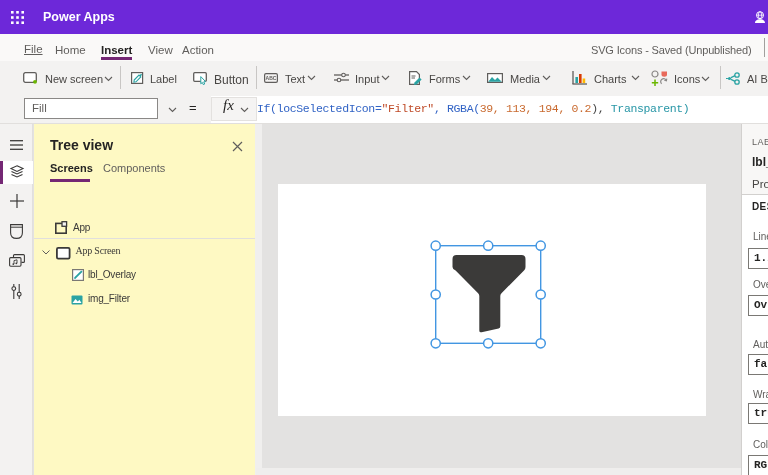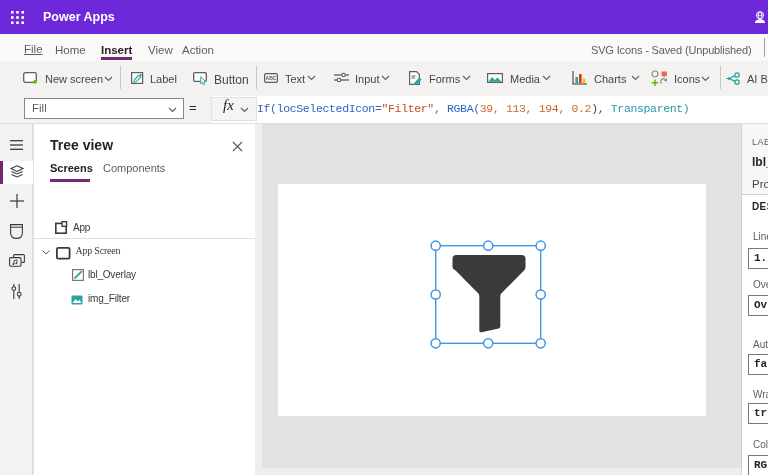--- a/index.html
+++ b/index.html
@@ -141,21 +141,21 @@
     <circle cx="3.5" cy="6.5" r="1.6" fill="#2aa3a3"></circle>
     <line x1="5" y1="5.6" x2="9" y2="3.6" stroke="#2aa3a3" stroke-width="1.2"></line>
     <line x1="5" y1="7.4" x2="9" y2="9.4" stroke="#2aa3a3" stroke-width="1.2"></line>
     <line x1="0" y1="6.5" x2="1.9" y2="6.5" stroke="#2aa3a3" stroke-width="1.2"></line>
   </svg>
   <div class="abs" style="left:747px;top:12px;font-size:11px;color:#484644;">AI Bu</div>
 </div>
 
 <div class="abs" style="left:0;top:96px;width:768px;height:27px;background:#fff;">
   <div class="abs" style="left:0;top:0;width:211px;height:27px;background:#f3f2f1;"></div>
-  <div class="abs" style="left:24px;top:2px;width:160px;height:21px;background:#fff;border:1px solid #8a8886;">
+  <div class="abs" style="left:24px;top:2px;width:134px;height:21px;background:#fff;border:1px solid #8a8886;">
     <div class="abs" style="left:7px;top:3px;font-size:11.5px;color:#605e5c;">Fill</div>
     <svg class="abs" style="left:143px;top:8px;" width="9" height="6" viewBox="0 0 9 6">
         <path d="M1 1 L4.5 4.5 L8 1" fill="none" stroke="#605e5c" stroke-width="1.1"></path>
       </svg>
   </div>
   <div class="abs" style="left:189px;top:4px;font-size:13px;color:#252423;">=</div>
   <div class="abs" style="left:211px;top:1px;width:46px;height:24px;background:#f5f4f3;border:1px solid #e3e1df;"></div>
   <div class="abs" style="left:223px;top:0.5px;font-size:15px;color:#252423;font-family:'Liberation Serif',serif;font-style:italic;">fx</div>
   <svg class="abs" style="left:240px;top:10.5px;" width="9" height="6" viewBox="0 0 9 6">
       <path d="M1 1 L4.5 4.5 L8 1" fill="none" stroke="#605e5c" stroke-width="1.1"></path>
@@ -194,21 +194,21 @@
         <circle cx="7.3" cy="9.3" r="0.9" fill="#3b3a39"></circle>
     </svg>
     <svg class="abs" style="left:10px;top:160px;" width="13" height="15" viewBox="0 0 13 15">
       <line x1="3.8" y1="0" x2="3.8" y2="15" stroke="#3b3a39" stroke-width="1.1"></line>
       <line x1="9.2" y1="0" x2="9.2" y2="15" stroke="#3b3a39" stroke-width="1.1"></line>
       <circle cx="3.8" cy="4.6" r="1.9" fill="#f3f2f1" stroke="#3b3a39" stroke-width="1.1"></circle>
       <circle cx="9.2" cy="10.2" r="1.9" fill="#f3f2f1" stroke="#3b3a39" stroke-width="1.1"></circle>
     </svg>
   </div>
 
-  <div class="abs" style="left:34px;top:0;width:222px;height:352px;background:#ffffff;">
+  <div class="abs" style="left:34px;top:0;width:222px;height:352px;background:#fef9c3;">
     <div class="abs" style="left:16px;top:13px;font-size:14px;font-weight:bold;color:#252423;">Tree view</div>
     <svg class="abs" style="left:198px;top:17px;" width="11" height="11" viewBox="0 0 11 11">
       <path d="M1 1 L10 10 M10 1 L1 10" stroke="#605e5c" stroke-width="1.2"></path>
     </svg>
     <div class="abs" style="left:16px;top:37.5px;font-size:11px;font-weight:bold;color:#252423;">Screens</div>
     <div class="abs" style="left:16px;top:55px;width:40px;height:2.5px;background:#742774;"></div>
     <div class="abs" style="left:69px;top:37.5px;font-size:11px;color:#605e5c;">Components</div>
 
     <svg class="abs" style="left:21px;top:97px;" width="13" height="13" viewBox="0 0 13 13">
       <rect x="0.8" y="2.4" width="10.4" height="9.8" fill="none" stroke="#3b3a39" stroke-width="1.6"></rect>

